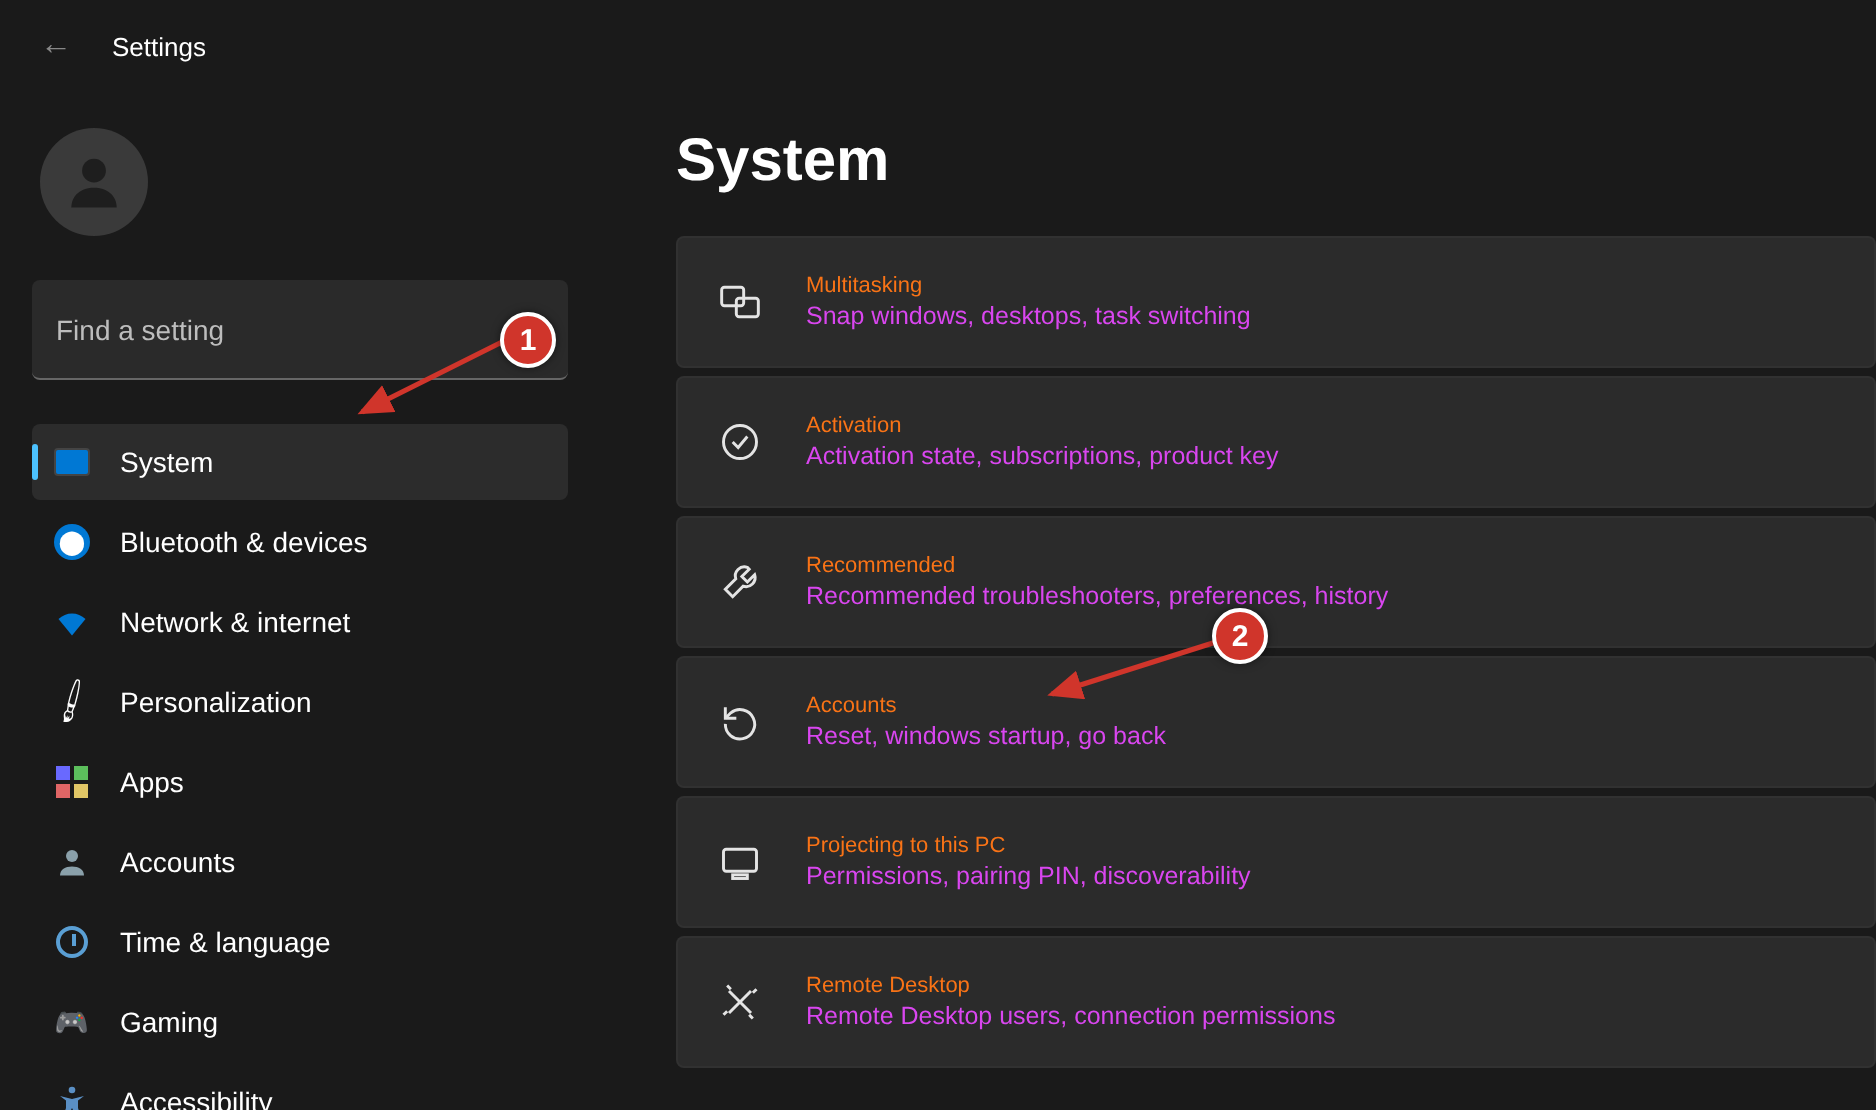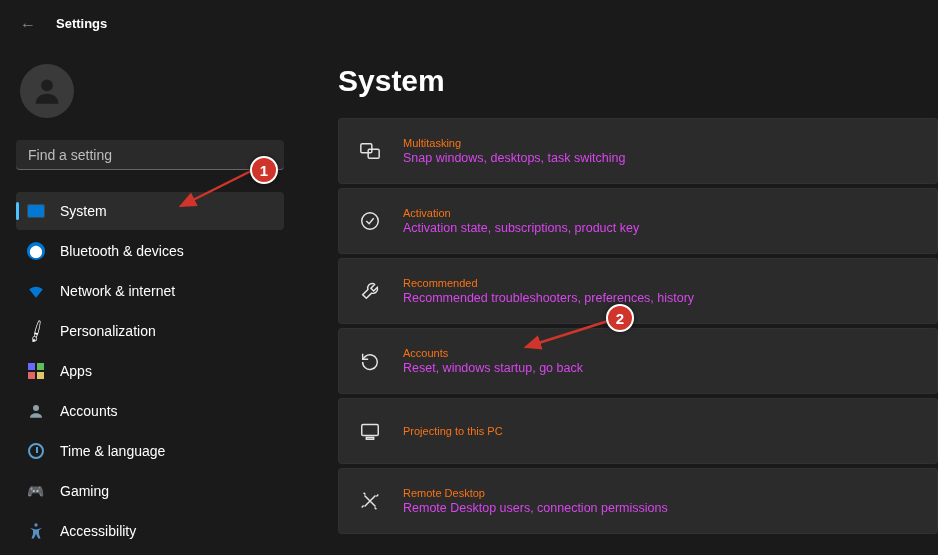--- a/index.html
+++ b/index.html
@@ -18,21 +18,21 @@
     padding: 14px 20px;
     gap: 20px;
   }
   .back-arrow {
     color: #888;
     font-size: 16px;
     cursor: pointer;
   }
   .header-title {
     font-size: 13px;
-    font-weight: 700;
+    font-weight: 400;
   }
   .layout {
     display: flex;
     height: calc(100% - 44px);
   }
   .sidebar {
     width: 300px;
     padding: 10px 16px;
     display: flex;
     flex-direction: column;
@@ -52,21 +52,21 @@
     align-items: center;
     justify-content: center;
   }
   .avatar svg { width: 34px; height: 34px; fill: #1e1e1e; }
   .search-wrap {
     position: relative;
     margin-bottom: 18px;
   }
   .search-input {
     width: 100%;
-    height: 30px;
+    height: 50px;
     background: #2a2a2a;
     border: none;
     border-bottom: 1px solid #666;
     border-radius: 4px;
     padding: 0 12px;
     color: #fff;
     font-size: 14px;
     outline: none;
   }
   .search-input::placeholder { color: #bdbdbd; }
@@ -315,20 +315,21 @@
 
       <div class="card">
         <span class="card-icon">
           <svg viewBox="0 0 24 24">
               <rect x="3" y="5" width="18" height="12" rx="1.5"></rect>
               <rect x="8" y="19" width="8" height="2"></rect>
             </svg>
         </span>
         <div class="card-text">
           <span class="card-title">Projecting to this PC</span>
+          <span class="card-sub">Permissions, pairing PIN, discoverability</span>
         </div>
       </div>
 
       <div class="card">
         <span class="card-icon">
           <svg viewBox="0 0 24 24">
               <path d="M6 6l12 12M6 18L18 6M5 3l2 2M19 21l-2-2M3 19l2-2M21 5l-2 2"></path>
             </svg>
         </span>
         <div class="card-text">

